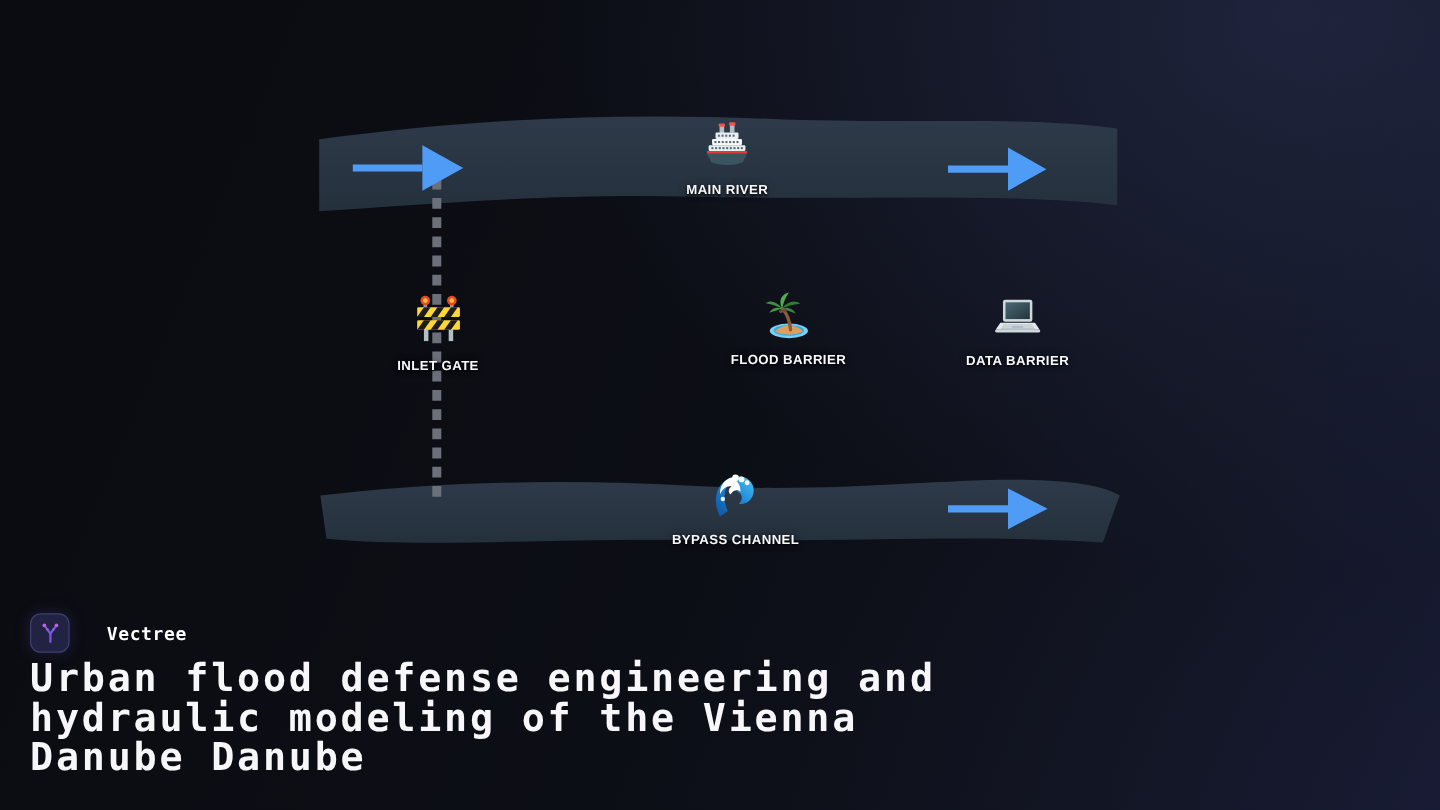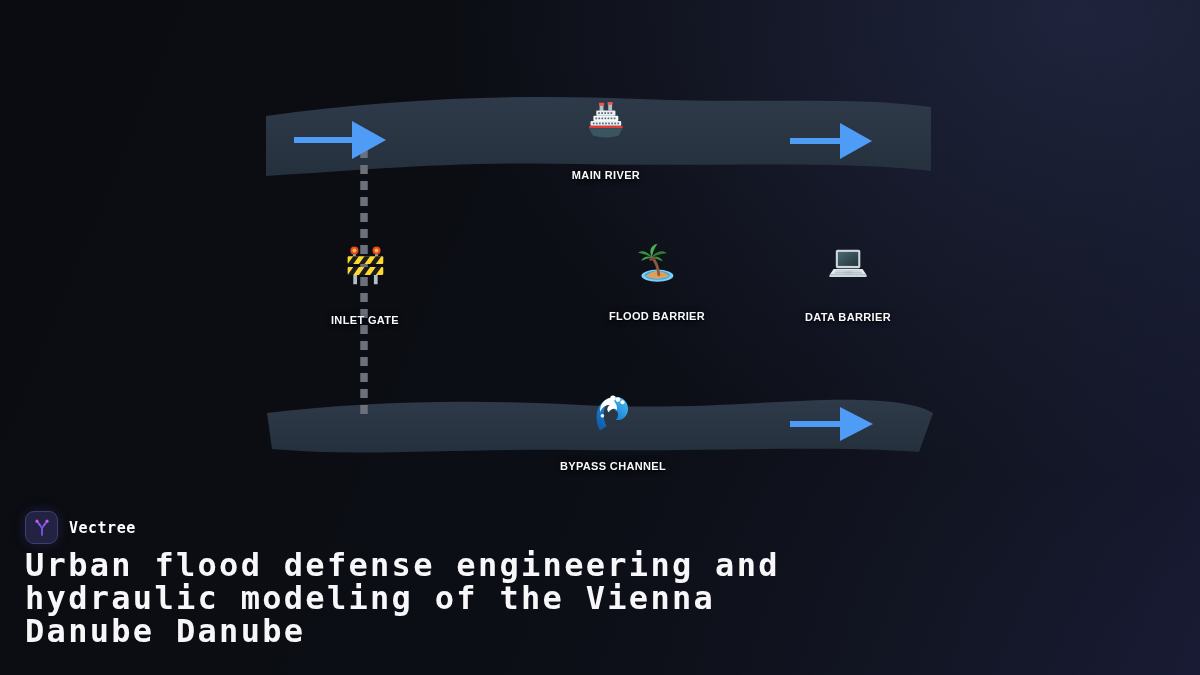--- a/index.html
+++ b/index.html
@@ -8,28 +8,28 @@
     position:relative; width:1200px; height:675px; overflow:hidden;
     background:
       radial-gradient(1150px 850px at 90% 2%, rgba(44,50,86,.55), rgba(10,12,18,0) 55%),
       radial-gradient(900px 700px at 100% 100%, rgba(30,34,58,.35), rgba(10,12,18,0) 60%),
       linear-gradient(112deg, #0a0c11 0%, #0c0e15 50%, #10131f 80%, #151830 100%);
     font-family:"Liberation Sans", sans-serif;
   }
   .diagram-svg { position:absolute; left:0; top:0; }
   .node {
     position:absolute; display:flex; flex-direction:column; align-items:center;
-    transform:translateX(-50%); gap:24px;
+    transform:translateX(-50%); gap:8px;
   }
   .node-label {
     font:700 11px "Liberation Sans", sans-serif; color:#f7f9fc;
     letter-spacing:.35px; white-space:nowrap;
     text-shadow:0 1px 2px rgba(0,0,0,.9), 0 0 6px rgba(0,0,0,.5);
   }
-  .brand-row { position:absolute; left:25px; top:511px; display:flex; align-items:center; gap:11px; }
+  .brand-row { position:absolute; left:25px; top:511px; display:flex; align-items:center; gap:31px; }
   .logo-badge {
     width:33px; height:33px; border-radius:9px; background:#222243;
     border:1.5px solid #3e3e72; display:flex; align-items:center; justify-content:center;
     box-shadow:0 0 12px rgba(90,80,180,.25);
   }
   .brand-name { font:700 15px "DejaVu Sans Mono", monospace; color:#ffffff; letter-spacing:.5px; }
   .headline {
     position:absolute; left:25px; top:549px;
     font:700 32px/33px "DejaVu Sans Mono", monospace;
     color:#f7f7f9; letter-spacing:2.3px; white-space:nowrap;
@@ -106,21 +106,21 @@
         <rect x="29.6" y="24.6" width="1.8" height="1.8"></rect>
           <rect x="32.8" y="24.6" width="1.8" height="1.8"></rect>
         <rect x="36" y="24.6" width="1.8" height="1.8"></rect>
       </g>
       <rect x="6.5" y="28" width="35" height="2.4" fill="#e53935"></rect>
       <path d="M6.5,30.4 L41.5,30.4 L37.5,38 Q24,42.5 10.5,38 Z" fill="#3a5560"></path>
     </svg>
     <span class="node-label">MAIN RIVER</span>
   </div>
 
-  <div class="node" style="left:365px; top:243px; gap:26px;">
+  <div class="node" style="left:365px; top:243px; gap:11px;">
     <svg width="45" height="45" viewBox="0 0 48 48">
       <rect x="10.6" y="10.5" width="3.2" height="4" fill="#90a4ae"></rect>
       <rect x="34.2" y="10.5" width="3.2" height="4" fill="#90a4ae"></rect>
       <circle cx="12.2" cy="8" r="4.3" fill="#e64a19"></circle>
         <circle cx="12.2" cy="8" r="2.1" fill="#ffb74d"></circle>
       <circle cx="35.8" cy="8" r="4.3" fill="#e64a19"></circle>
         <circle cx="35.8" cy="8" r="2.1" fill="#ffb74d"></circle>
       <rect x="11" y="33" width="4" height="11" fill="#b0bec5"></rect>
       <rect x="33" y="33" width="4" height="11" fill="#b0bec5"></rect>
       <g>

